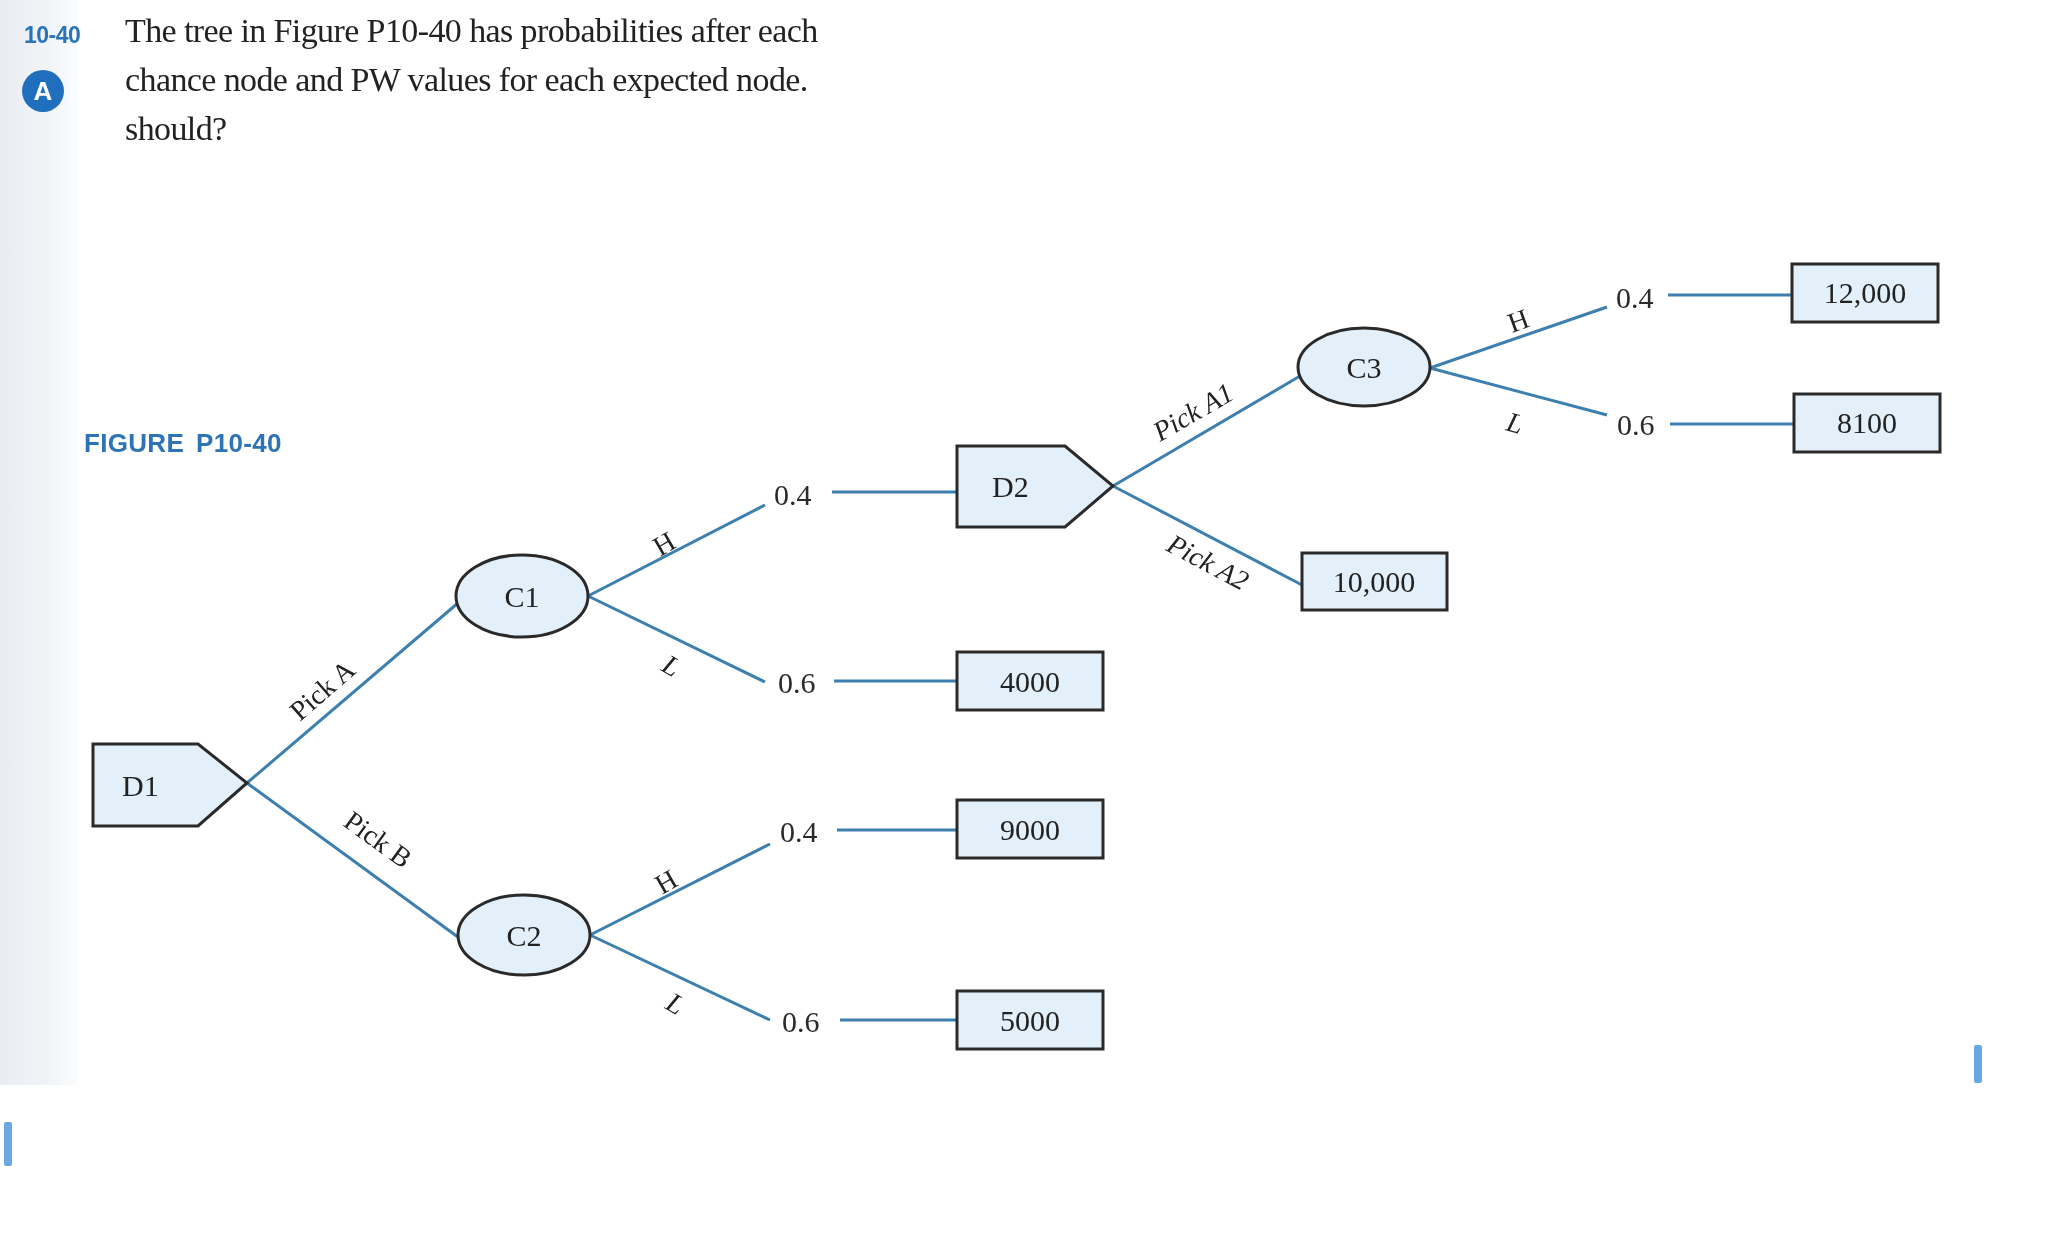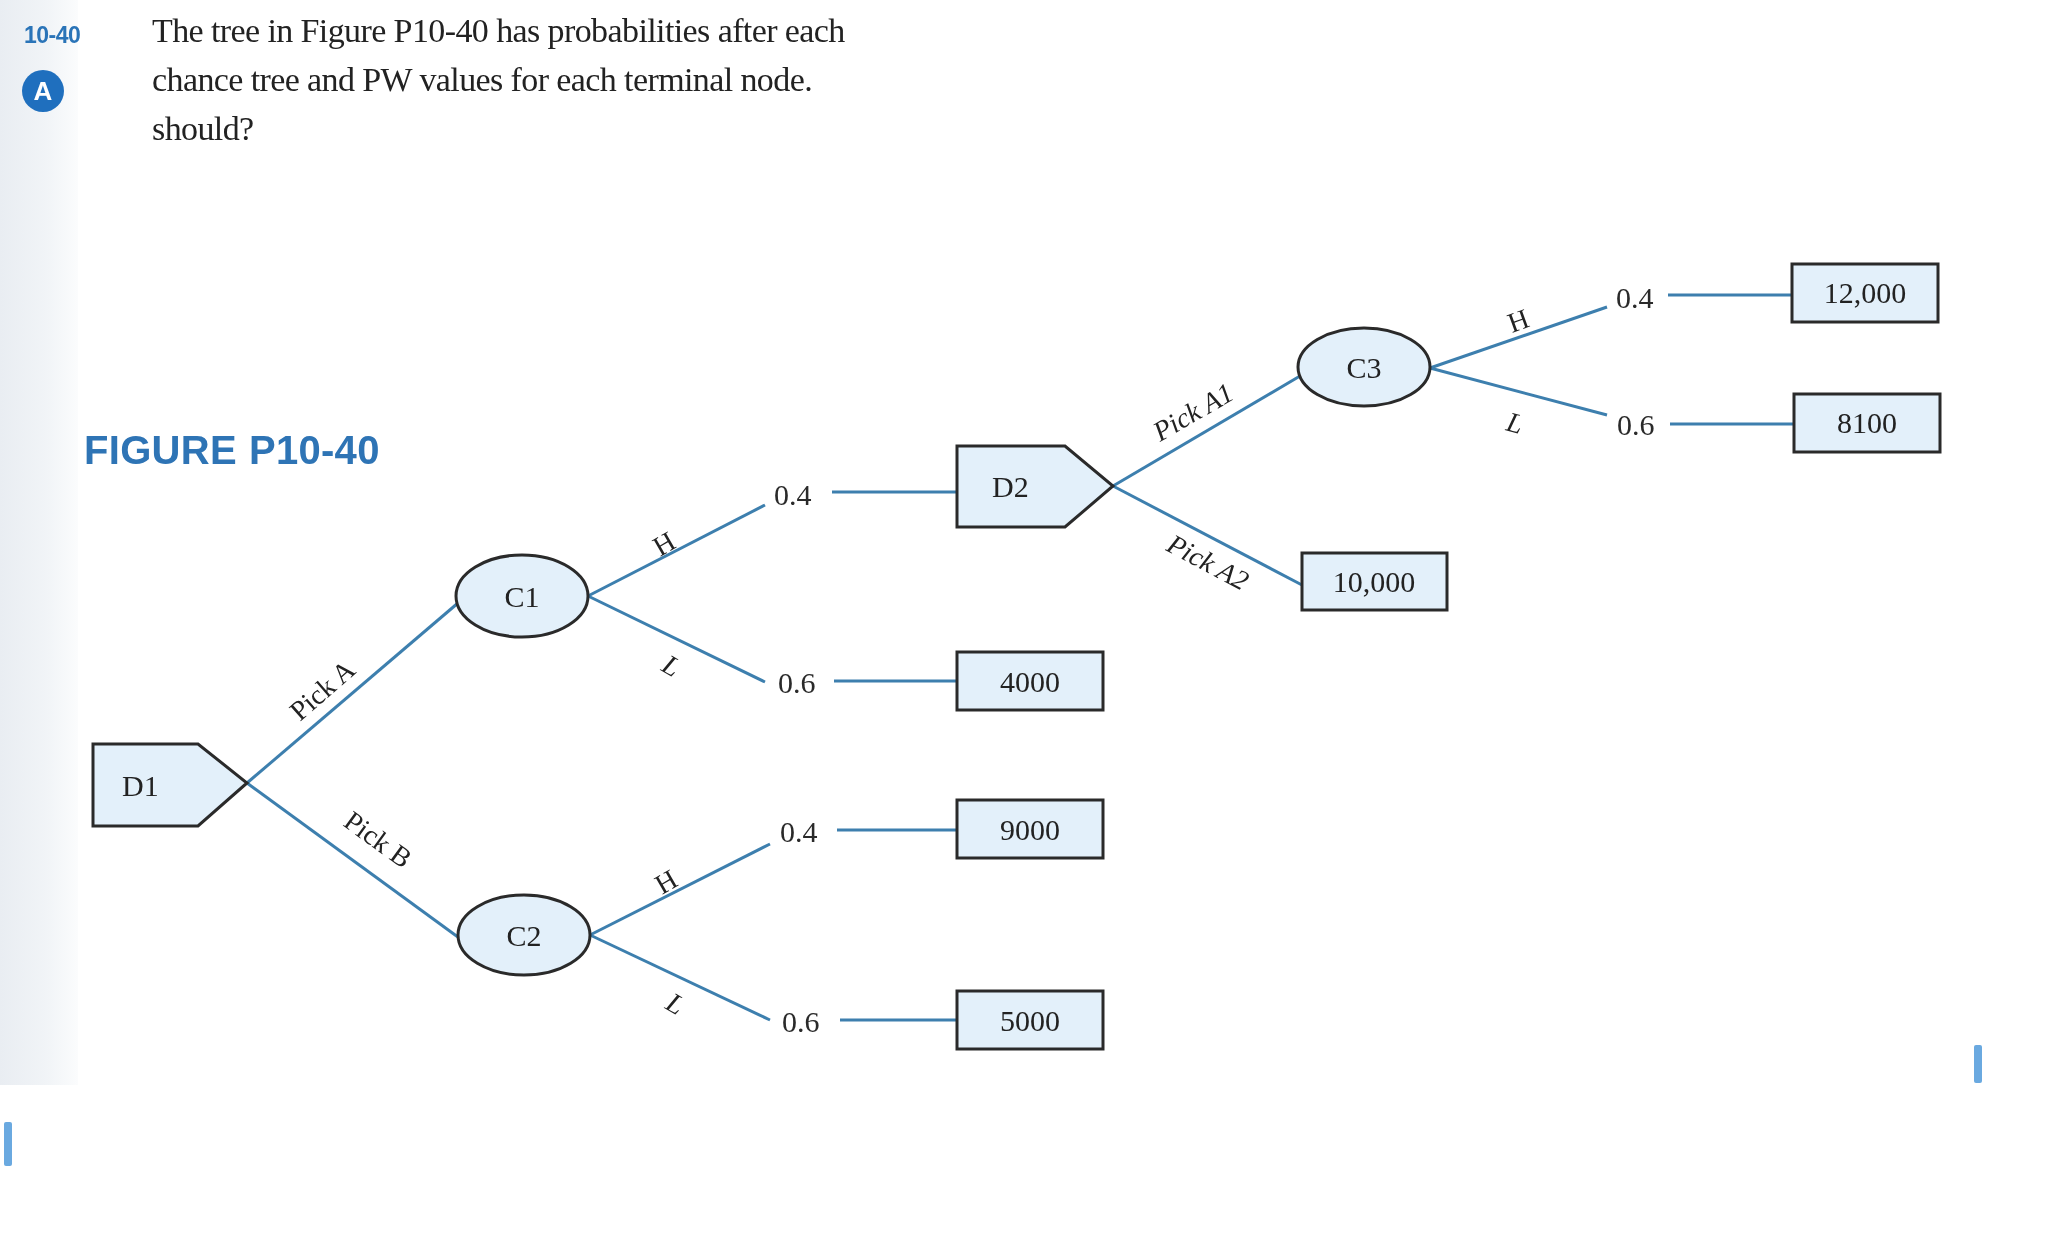--- a/index.html
+++ b/index.html
@@ -61,29 +61,28 @@
       top: 6px;
       width: 860px;
       font-size: 34px;
       line-height: 49px;
       color: #222;
       letter-spacing: -0.6px;
     }
     .problem-text span {
       display: block;
       white-space: nowrap;
-      margin-left: 27px;
     }
     .figure-label {
       position: absolute;
       left: 84px;
       top: 428px;
       font-family: "Liberation Sans", "DejaVu Sans", sans-serif;
       font-weight: bold;
-      font-size: 40px;
+      font-size: 26px;
       color: #2e74b5;
       letter-spacing: 0.3px;
     }
     .figure-label .gap { display: inline-block; width: 12px; }
     svg.tree {
       position: absolute;
       left: 0;
       top: 0;
     }
     .edge { stroke: #3d7fae; stroke-width: 3; fill: none; }
@@ -114,21 +113,21 @@
 </head>
 <body>
 
 <div class="page-margin"></div>
 
 <div class="problem">
   <div class="problem-number">10-40</div>
   <div class="badge">A</div>
   <div class="problem-text">
     <span>The tree in Figure P10-40 has probabilities after each</span>
-    <span>chance tree and PW values for each terminal node.</span>
+    <span>chance node and PW values for each expected node.</span>
     <span>should?</span>
   </div>
 </div>
 
 <div class="figure-label">
   <span>FIGURE</span><span class="gap"></span><span>P10-40</span>
 </div>
 
 <svg class="tree" width="2046" height="1243" viewBox="0 0 2046 1243">
 

